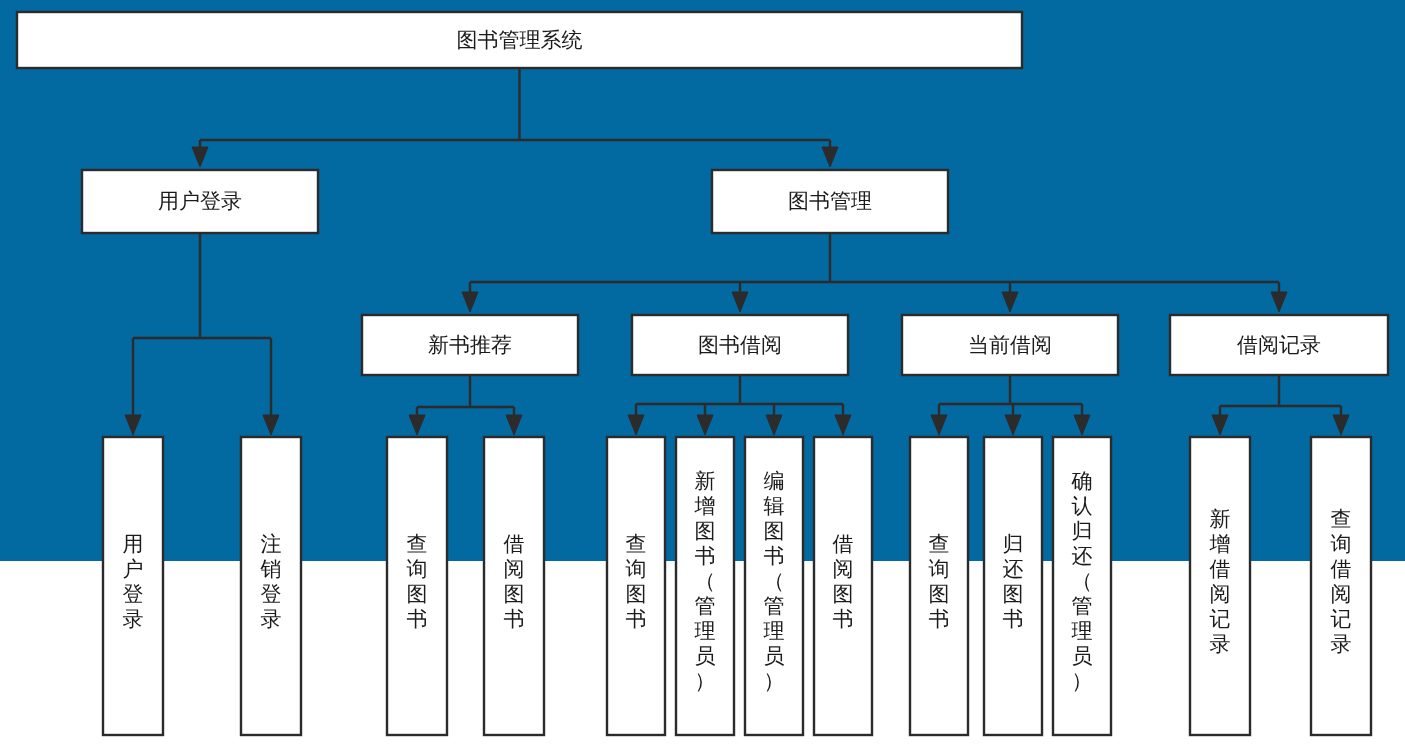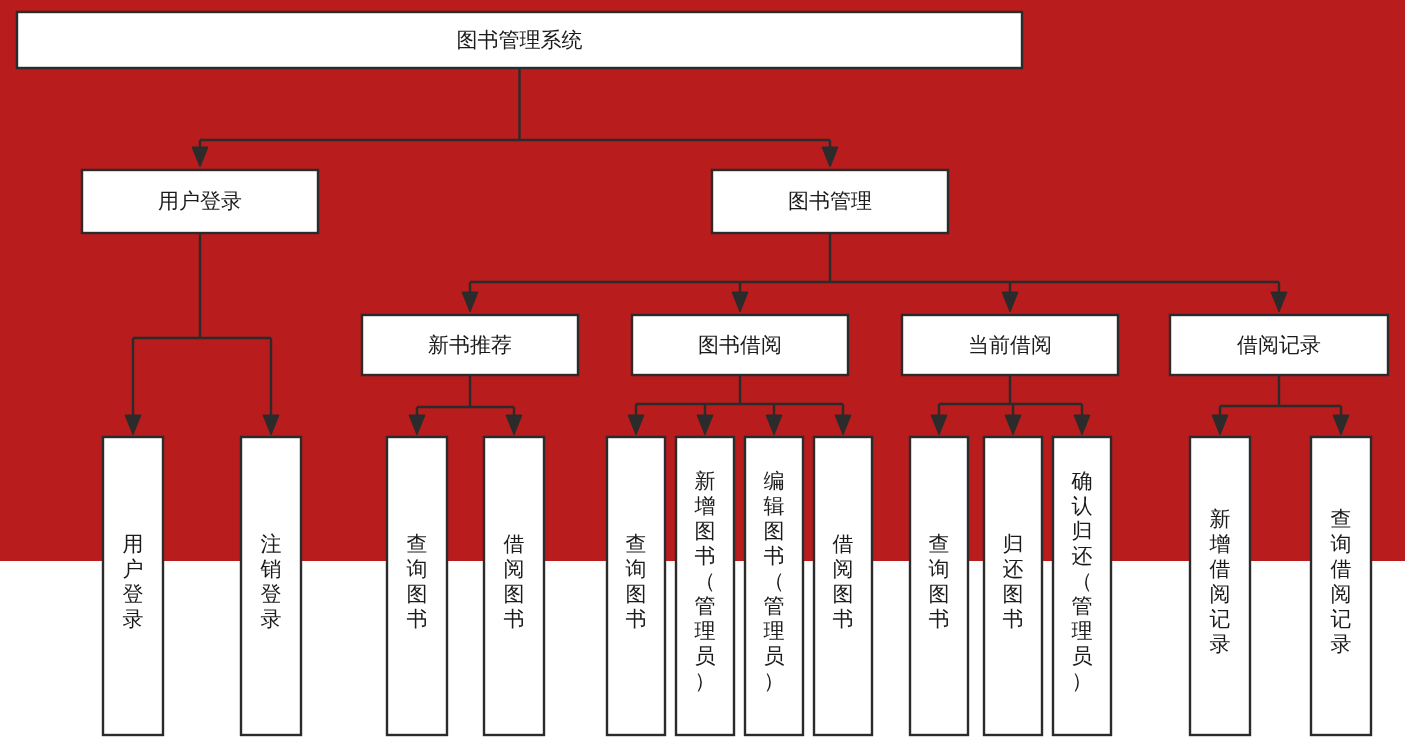--- a/index.html
+++ b/index.html
@@ -10,21 +10,21 @@
   body {
     width: 1405px;
     height: 747px;
     overflow: hidden;
     font-family: "Liberation Sans", "DejaVu Sans", sans-serif;
   }
   #diagram-root {
     position: relative;
     width: 1405px;
     height: 561px;
-    background: #b91c1c;
+    background: #0369a1;
     text-decoration: underline;
   }
   svg#flow {
     position: absolute;
     top: 0;
     left: 0;
     width: 1405px;
     height: 747px;
     display: block;
   }

